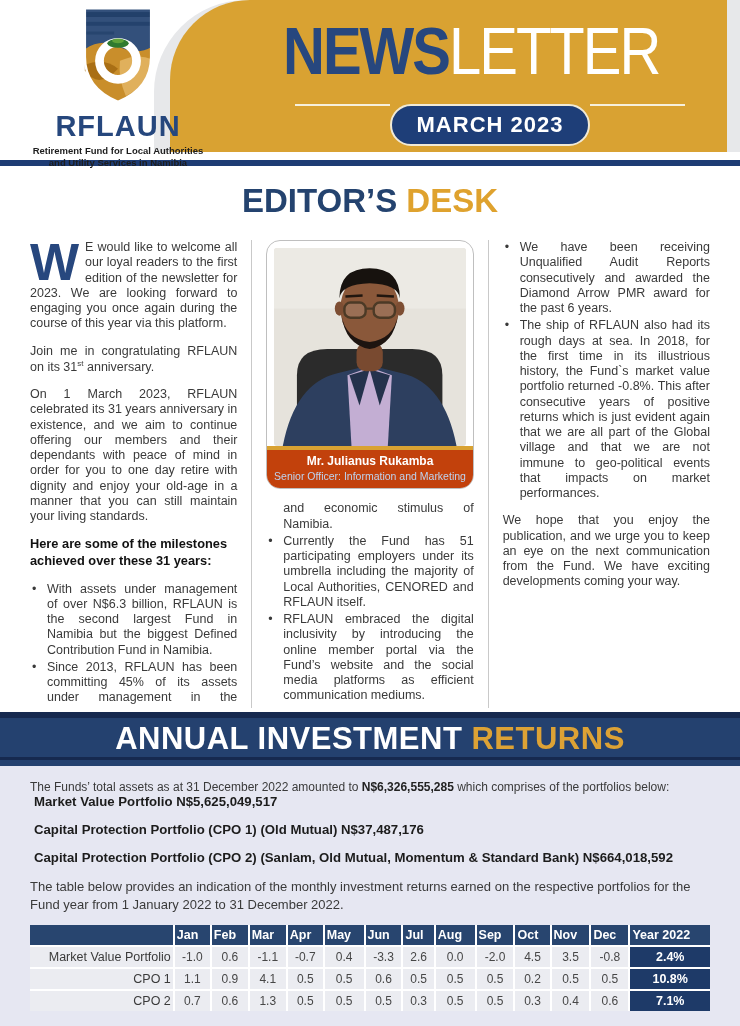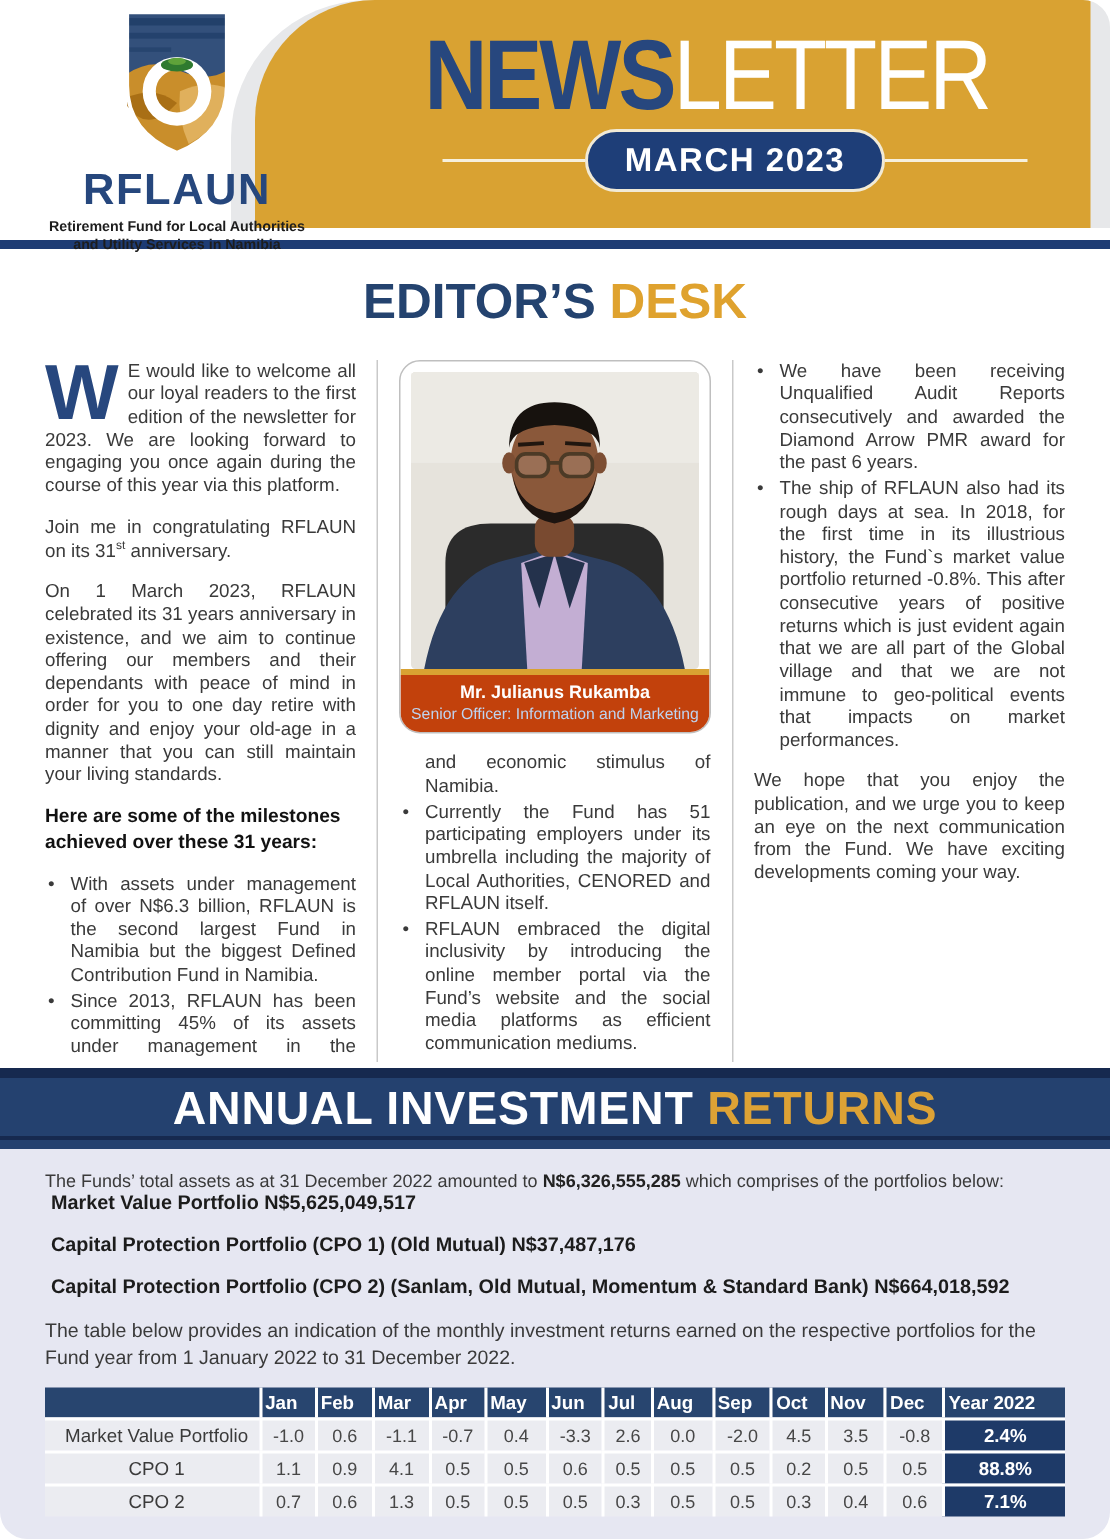--- a/index.html
+++ b/index.html
@@ -1,27 +1,27 @@
 <!DOCTYPE html>
 <html><head>
 <meta charset="utf-8">
 <style>
   * { box-sizing: border-box; margin: 0; padding: 0; }
   html,body { background:#fff; }
   body { font-family: "Liberation Sans", sans-serif; }
-  .page { position:relative; width:740px; height:1026px; background:#fff; overflow:hidden; display:flex; flex-direction:column;border-radius:18px; }
+  .page { position:relative; width:740px; height:1026px; background:#fff; overflow:hidden; display:flex; flex-direction:column; }
 
   
   .header { position:relative; height:160px; background:#fff; flex:none; }
   .header-grey-shape { position:absolute; left:154px; top:0; width:586px; height:152px; background:#e7e8ea; border-top-left-radius:92px; }
   .header-gold-shape { position:absolute; left:170px; top:0; width:557px; height:152px; background:#d9a232; border-top-left-radius:80px; }
   .nl-title { position:absolute; left:283px; top:12px; width:420px; font-size:58px; font-weight:800; letter-spacing:-2px; transform:scaleY(1.14); transform-origin:top left; white-space:nowrap; }
   .nl-title .t1 { color:#27477e; }
   .nl-title .t2 { color:#ffffff; font-weight:500; }
-  .march-row { position:absolute; left:295px; top:86px; width:390px; display:flex; align-items:center; }
+  .march-row { position:absolute; left:295px; top:104px; width:390px; display:flex; }
   .march-line { flex:1; height:2px; background:#f6f0dd; }
   .march-pill { background:#1e3e78; border:2px solid #f1ead6; border-radius:22px; padding:6px 25px; color:#fff; font-weight:700; font-size:22px; letter-spacing:1px; white-space:nowrap; }
   .logo-block { position:absolute; left:28px; top:6px; width:180px; text-align:center; }
   .logo-wordmark { font-size:29px; font-weight:800; color:#26477d; letter-spacing:1px; margin-top:2px; }
   .logo-tagline { font-size:9.5px; font-weight:700; color:#1d1d1d; line-height:1.3; margin-top:2px; }
   .header-divider { height:6px; background:#1e3c74; flex:none; }
 
   
   .editor { flex:none; height:546px; background:#fff; padding-top:16px; }
   .editor-title { text-align:center; font-size:33px; font-weight:800; letter-spacing:0; }
@@ -61,21 +61,21 @@
   .assets-line b { color:#222; }
   .portfolio-line { font-size:13.2px; font-weight:700; color:#1c1c1c; margin:0 0 13px 4px; }
   .table-desc { font-size:13px; line-height:1.35; margin-bottom:12px; max-width:690px; }
 
   table.returns-table { width:100%; border-collapse:separate; border-spacing:0; }
   .returns-table th { background:#28456f; color:#fff; font-weight:700; font-size:12.5px; padding:3px 2px; text-align:left; }
   .returns-table th.col-label { width:21%; }
   .returns-table th.col-year { width:12%; font-size:12.5px; }
   .returns-table th:not(:first-child), .returns-table td:not(:first-child) { border-left:2px solid #fff; }
   .returns-table td { background:#ebecf1; font-size:12px; color:#474747; text-align:center; padding:3px 2px; border-top:2px solid #fff; }
-  .returns-table td.cell-label { text-align:center; padding-left:8px; font-size:12.5px; color:#3a3a3a; }
+  .returns-table td.cell-label { text-align:right; padding-left:8px; font-size:12.5px; color:#3a3a3a; }
   .returns-table td.cell-year { background:#1e3a68; color:#fff; font-weight:700; font-size:12.5px; }
 </style>
 </head>
 <body>
 
 <div class="page">
 
   <div class="header">
     <div class="header-grey-shape"></div>
     <div class="header-gold-shape"></div>
@@ -243,21 +243,21 @@
             <td class="cell-val">4.1</td>
             <td class="cell-val">0.5</td>
             <td class="cell-val">0.5</td>
             <td class="cell-val">0.6</td>
             <td class="cell-val">0.5</td>
             <td class="cell-val">0.5</td>
             <td class="cell-val">0.5</td>
             <td class="cell-val">0.2</td>
             <td class="cell-val">0.5</td>
             <td class="cell-val">0.5</td>
-            <td class="cell-year">88.8%</td>
+            <td class="cell-year">10.8%</td>
           </tr>
           <tr>
             <td class="cell-label">CPO 2</td>
             <td class="cell-val">0.7</td>
             <td class="cell-val">0.6</td>
             <td class="cell-val">1.3</td>
             <td class="cell-val">0.5</td>
             <td class="cell-val">0.5</td>
             <td class="cell-val">0.5</td>
             <td class="cell-val">0.3</td>

